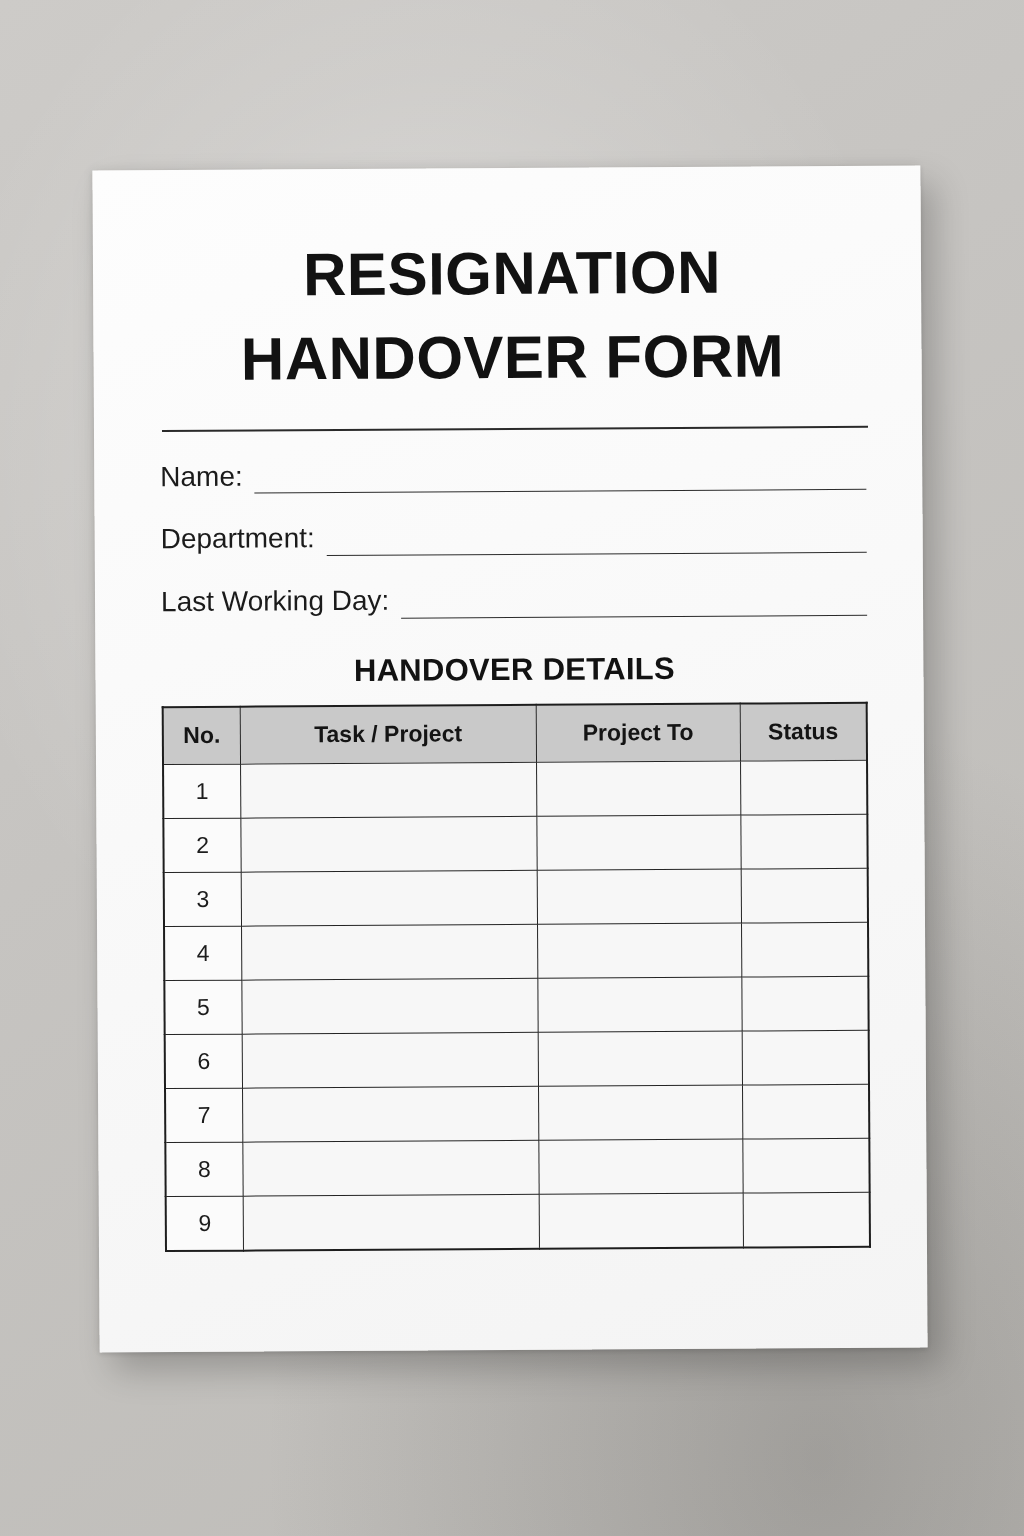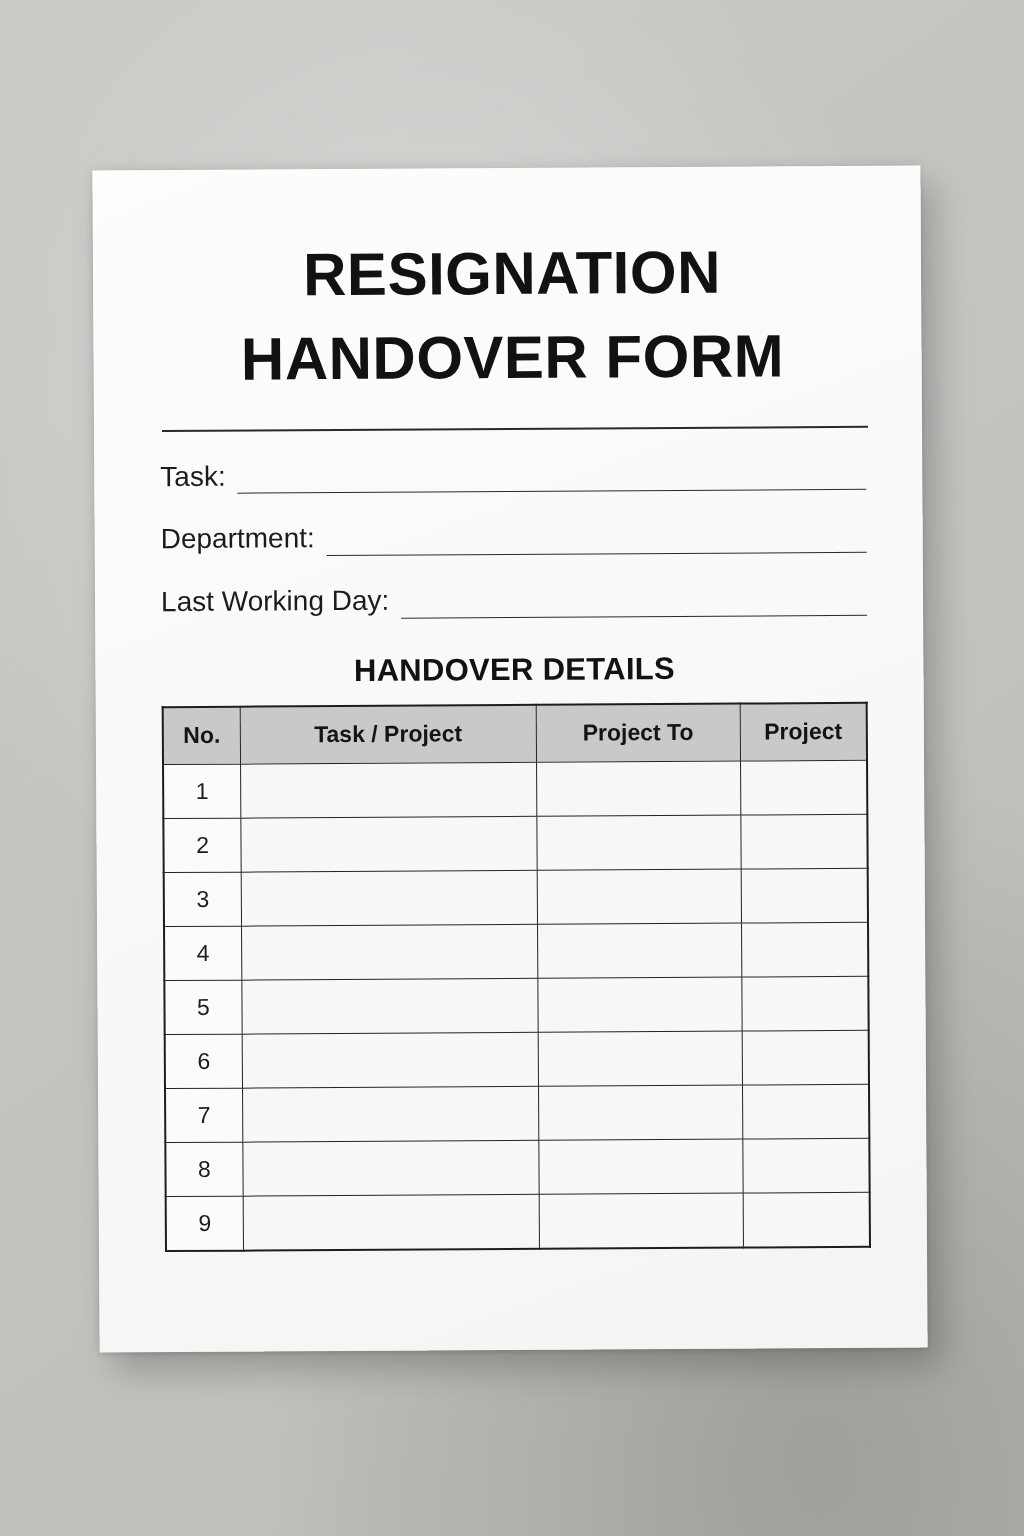--- a/index.html
+++ b/index.html
@@ -143,21 +143,21 @@
     <div>
       <div class="doc-title">RESIGNATION</div>
       <div class="doc-title">HANDOVER FORM</div>
     </div>
 
     <div class="rule"></div>
 
     <div class="field-list">
 
       <div class="field-row">
-        <span class="field-label">Task:</span>
+        <span class="field-label">Name:</span>
         <span class="field-line"></span>
       </div>
 
       <div class="field-row">
         <span class="field-label">Department:</span>
         <span class="field-line"></span>
       </div>
 
       <div class="field-row">
         <span class="field-label">Last Working Day:</span>
@@ -173,21 +173,21 @@
         <col class="c-no">
         <col class="c-task">
         <col class="c-to">
         <col class="c-status">
       </colgroup>
       <thead>
         <tr>
           <th>No.</th>
           <th>Task / Project</th>
           <th>Project To</th>
-          <th>Project</th>
+          <th>Status</th>
         </tr>
       </thead>
       <tbody>
         <tr>
           <td class="num">1</td>
           <td class="blank"></td>
           <td class="blank"></td>
           <td class="blank"></td>
         </tr>
         <tr>

